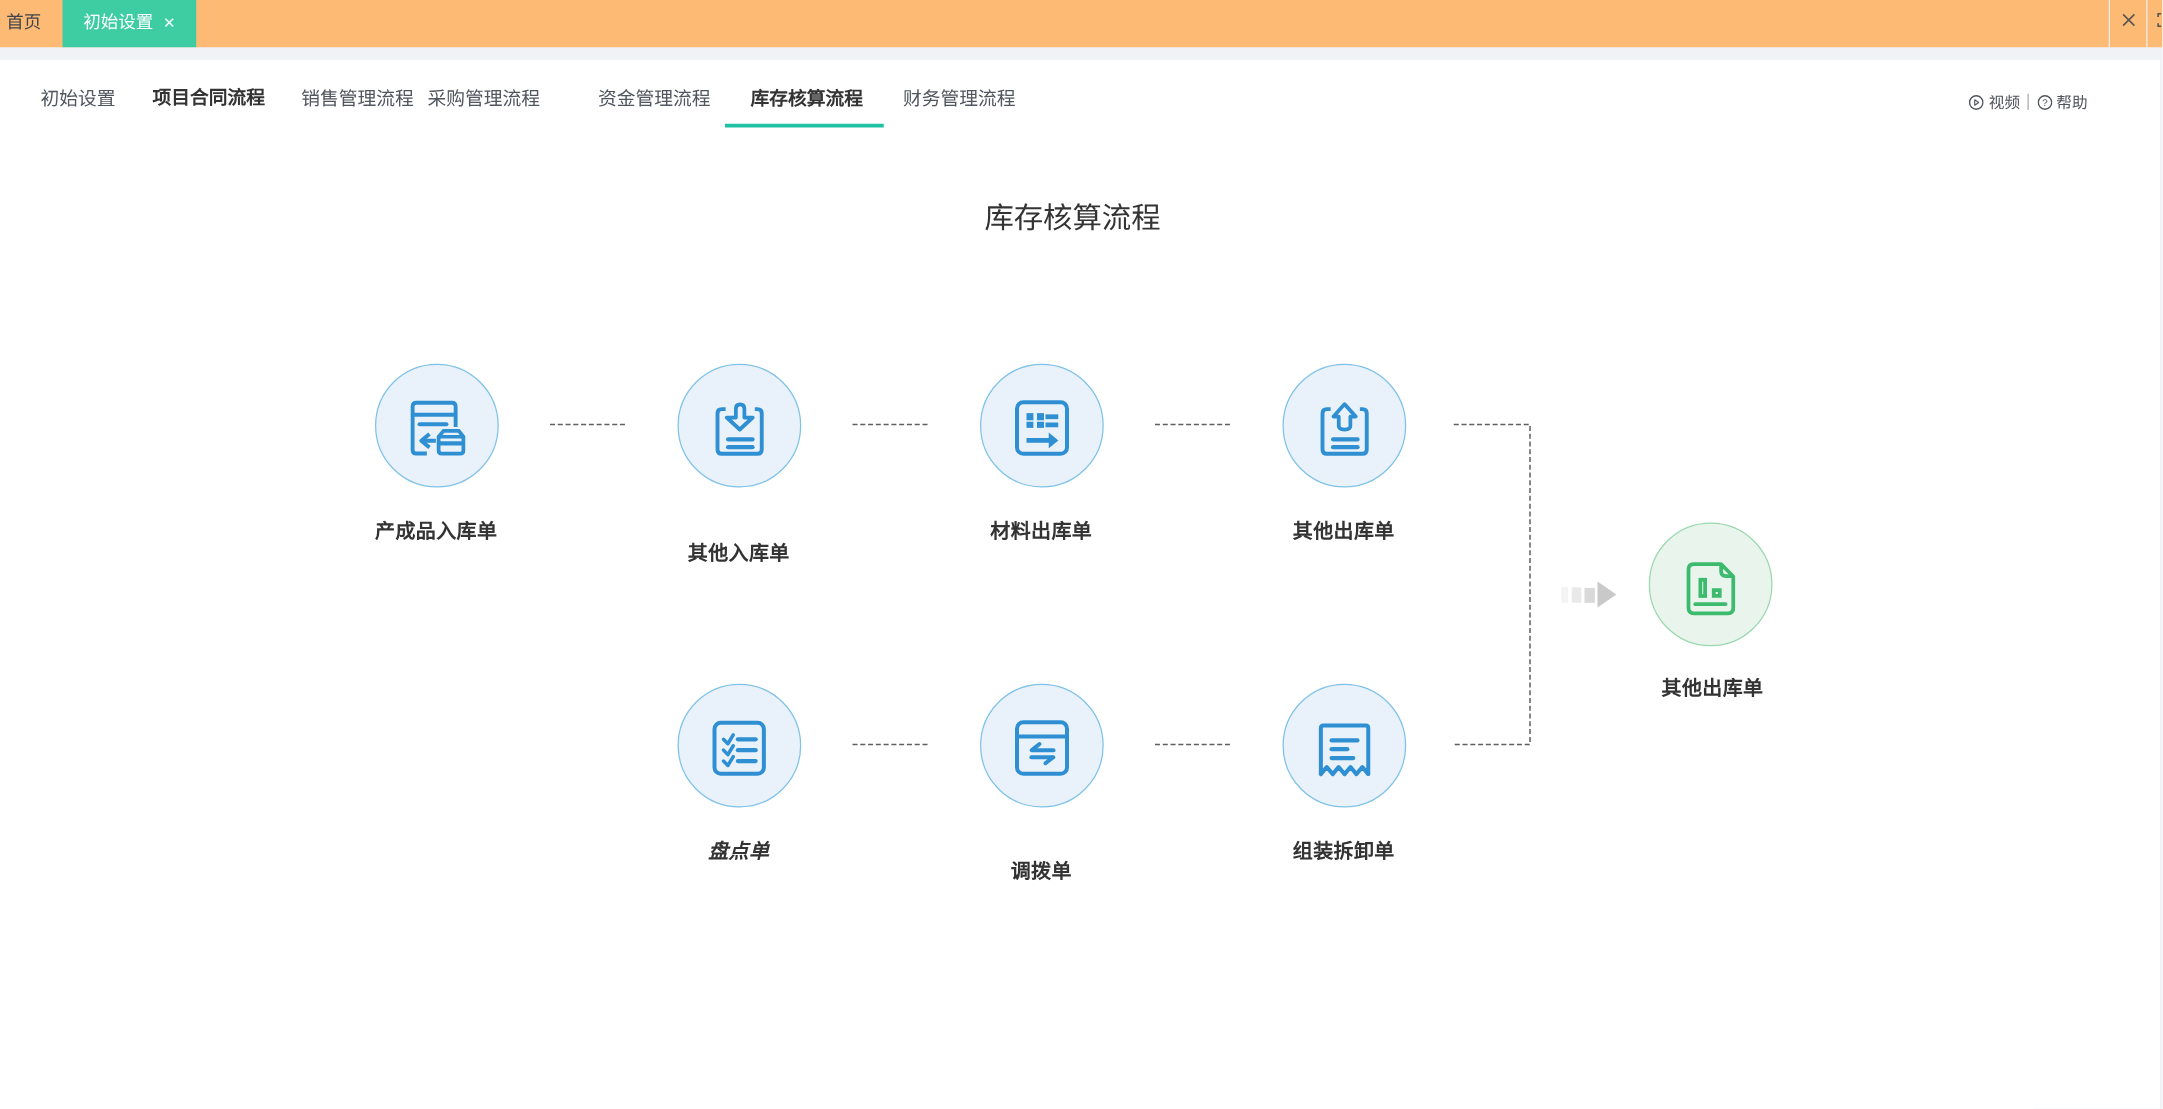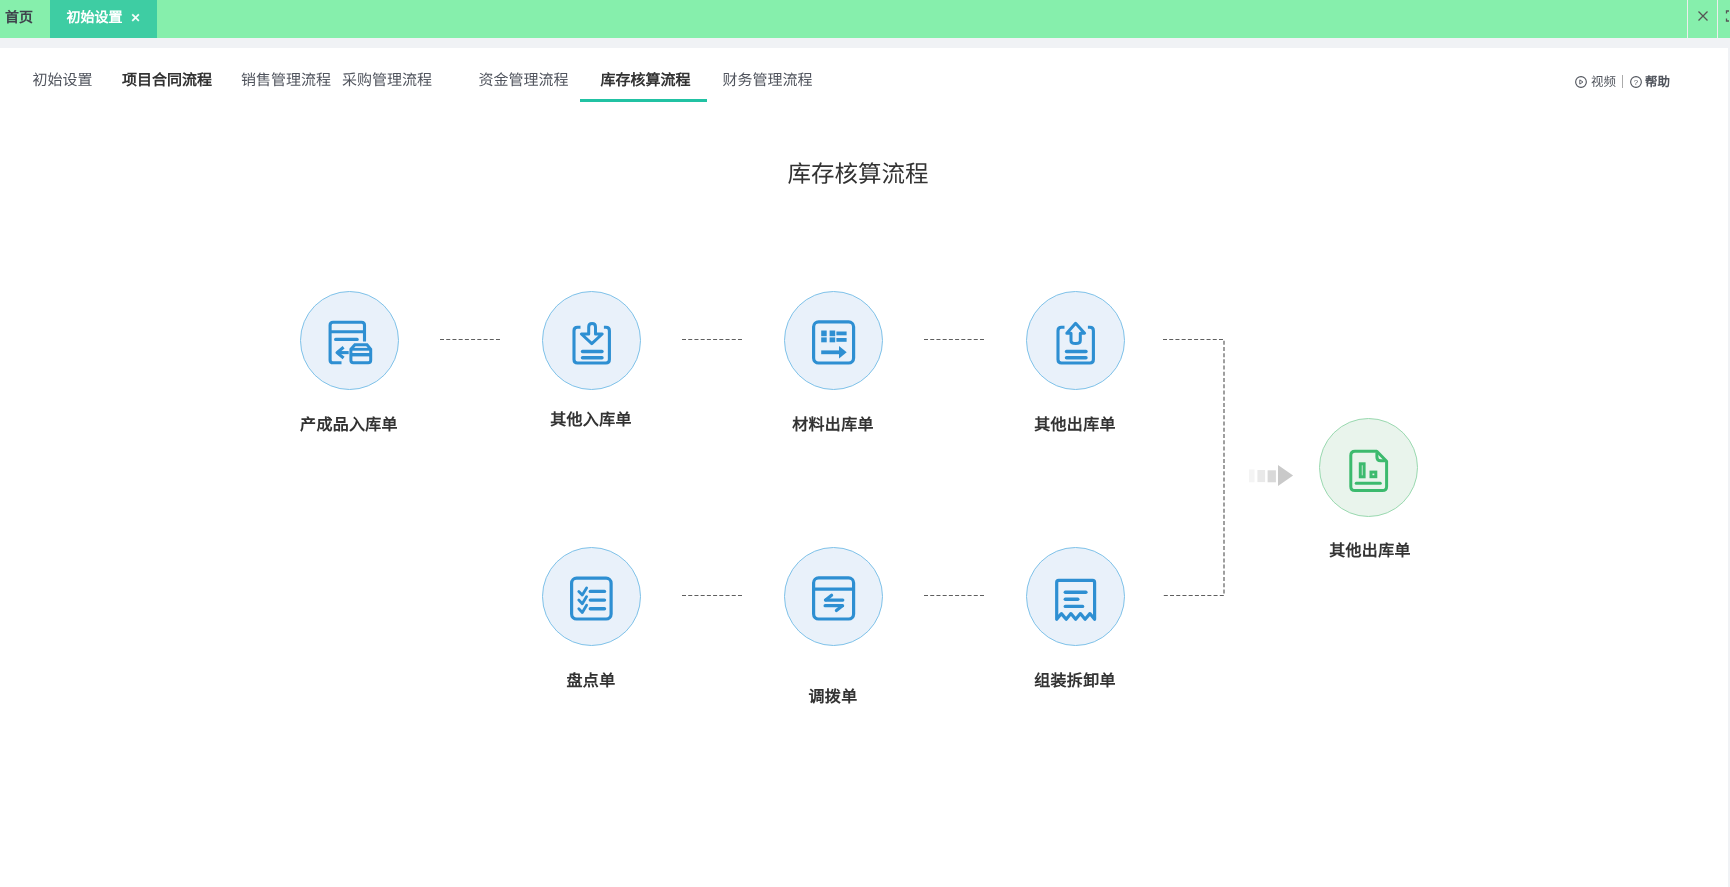--- a/index.html
+++ b/index.html
@@ -1,19 +1,19 @@
 <!DOCTYPE html>
 <html lang="zh-CN"><head>
 <meta charset="utf-8">
 <title>库存核算流程</title>
 <style>
   * { margin:0; padding:0; box-sizing:border-box; }
   html,body { width:1730px; height:887px; overflow:hidden; }
   body { font-family:"Liberation Sans", sans-serif; background:#f0f2f5; position:relative; }
-  .topbar { position:absolute; left:0; top:0; width:1730px; height:38px; background:#86efac;font-weight:bold; }
+  .topbar { position:absolute; left:0; top:0; width:1730px; height:38px; background:#fdba74; }
   .home { position:absolute; left:5px; top:0; height:38px; line-height:34px; font-size:14px; color:#3f434c; }
   .tab { position:absolute; left:50px; top:0; width:107px; height:38px; background:#3ecda3; color:#fff; font-size:14px; line-height:34px; text-align:center; }
   .tab .x { font-size:12px; margin-left:4px; opacity:.95; }
   .sep1 { position:absolute; left:1687px; top:0; width:1px; height:38px; background:#ededed; }
   .sep2 { position:absolute; left:1717px; top:0; width:1px; height:38px; background:#ededed; }
   .closeall { position:absolute; left:1697px; top:10px; width:12px; height:12px; }
   .fsicon { position:absolute; left:1725px; top:10px; width:12px; height:12px; }
   .graystrip { position:absolute; left:0; top:38px; width:1730px; height:10px; background:#f0f2f5; }
   .main { position:absolute; left:0; top:48px; width:1728px; height:839px; background:#fff; }
   .nav-item { position:absolute; top:24px; height:16px; line-height:16px; font-size:15px; color:#51555e; white-space:nowrap; transform:translateX(-50%); }
@@ -38,39 +38,39 @@
     <svg class="closeall" viewBox="0 0 12 12">
       <path d="M1.5,1.5 L10.5,10.5 M10.5,1.5 L1.5,10.5" stroke="#555" stroke-width="1.3" fill="none"></path>
     </svg>
     <svg class="fsicon" viewBox="0 0 12 12">
       <path d="M4,1 H1.5 V3.5 M4,11 H1.5 V8.5 M8,1 H10.5 V3.5 M8,11 H10.5 V8.5" stroke="#555" stroke-width="1.3" fill="none"></path>
     </svg>
   </div>
   <div class="graystrip"></div>
   <div class="main">
     <span class="nav-item" style="left:62.5px;">初始设置</span>
-    <span class="nav-item b" style="left:167px;">项目合同流程</span>
+    <span class="nav-item b" style="left:167px;font-family:Liberation Mono, monospace;">项目合同流程</span>
     <span class="nav-item" style="left:286px;">销售管理流程</span>
     <span class="nav-item" style="left:387px;">采购管理流程</span>
     <span class="nav-item" style="left:523.5px;">资金管理流程</span>
     <span class="nav-item b" style="left:645.5px;">库存核算流程</span>
     <span class="nav-item" style="left:767.5px;">财务管理流程</span>
     <div class="underline"></div>
     <div class="utils">
       <svg width="12" height="12" viewBox="0 0 13 13" style="margin-top:1px;">
         <circle cx="6.5" cy="6.5" r="5.8" fill="none" stroke="#50545c" stroke-width="1.2"></circle>
         <path d="M5.2,4.2 L8.6,6.5 L5.2,8.8 Z" fill="none" stroke="#50545c" stroke-width="1" stroke-linejoin="round"></path>
       </svg>
       <span style="margin-left:4px;">视频</span>
       <span style="margin-left:6px;margin-right:6.5px;width:1px;height:13px;background:#ababab;"></span>
       <svg width="12" height="12" viewBox="0 0 13 13" style="margin-top:1px;">
         <circle cx="6.5" cy="6.5" r="5.8" fill="none" stroke="#50545c" stroke-width="1.2"></circle>
         <text x="6.5" y="9.3" font-size="8.5" text-anchor="middle" fill="#50545c" font-family="Liberation Sans, sans-serif">?</text>
       </svg>
-      <span style="margin-left:3.5px;font-weight:bold;">帮助</span>
+      <span style="margin-left:3.5px;">帮助</span>
     </div>
     <div class="title">库存核算流程</div>
   </div>
 
   <svg class="dashes" viewBox="0 0 1730 887">
     <g stroke="#5f5f5f" stroke-width="1.2" fill="none" stroke-dasharray="4,2.22">
       <path d="M440,339.5 H500"></path>
       <path d="M682,339.5 H742"></path>
       <path d="M924,339.5 H984"></path>
       <path d="M682,595.5 H742"></path>
@@ -171,19 +171,19 @@
     <svg width="50" height="50" viewBox="0 0 50 50" fill="none" stroke="#3cba6e">
       <path d="M32.8,8.2 H11 Q6.8,8.2 6.8,12.4 V43.4 Q6.8,47.6 11,47.6 H38.4 Q42.6,47.6 42.6,43.4 V18.2 Z" stroke-width="3" stroke-linejoin="round"></path>
       <path d="M32.9,9.5 V14 Q32.9,17.8 36.7,17.8 H41.5" stroke-width="3"></path>
       <rect x="16.3" y="20.8" width="3.8" height="13" stroke-width="3"></rect>
       <rect x="27" y="29.1" width="4.8" height="4.6" stroke-width="3"></rect>
       <path d="M12.2,40.3 H36.3" stroke-width="3" stroke-linecap="round"></path>
     </svg>
   </div>
 
   <div class="lbl" style="left:349px; top:411px;">产成品入库单</div>
-  <div class="lbl" style="left:591px; top:406px;text-align:right;">其他入库单</div>
+  <div class="lbl" style="left:591px; top:429px;text-align:right;">其他入库单</div>
   <div class="lbl" style="left:833px; top:411px;">材料出库单</div>
   <div class="lbl" style="left:1075px; top:411px;">其他出库单</div>
-  <div class="lbl" style="left:591px; top:667px;">盘点单</div>
+  <div class="lbl" style="left:591px; top:667px;font-style:italic;">盘点单</div>
   <div class="lbl" style="left:833px; top:683px;">调拨单</div>
   <div class="lbl" style="left:1075px; top:667px;">组装拆卸单</div>
   <div class="lbl" style="left:1370px; top:536.5px;">其他出库单</div>
 
 </body></html>

